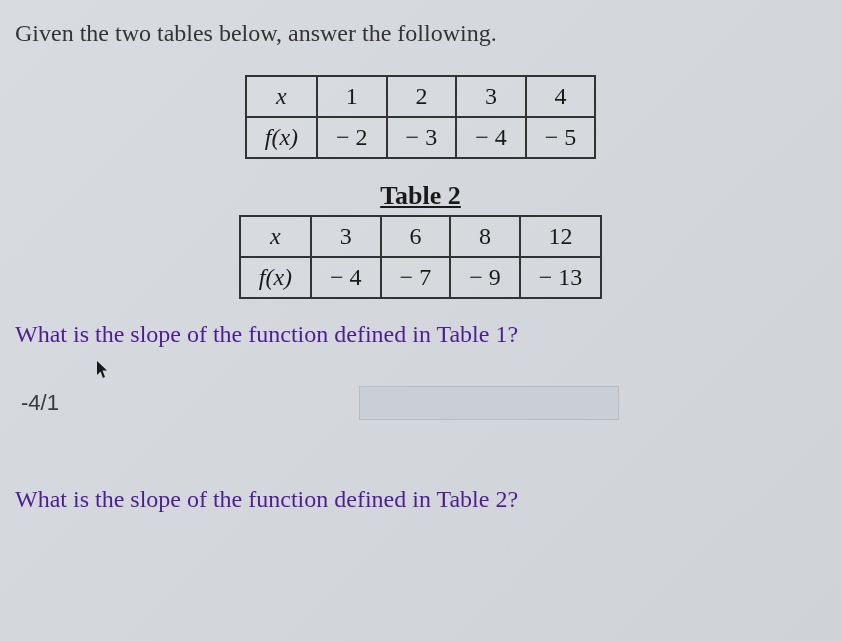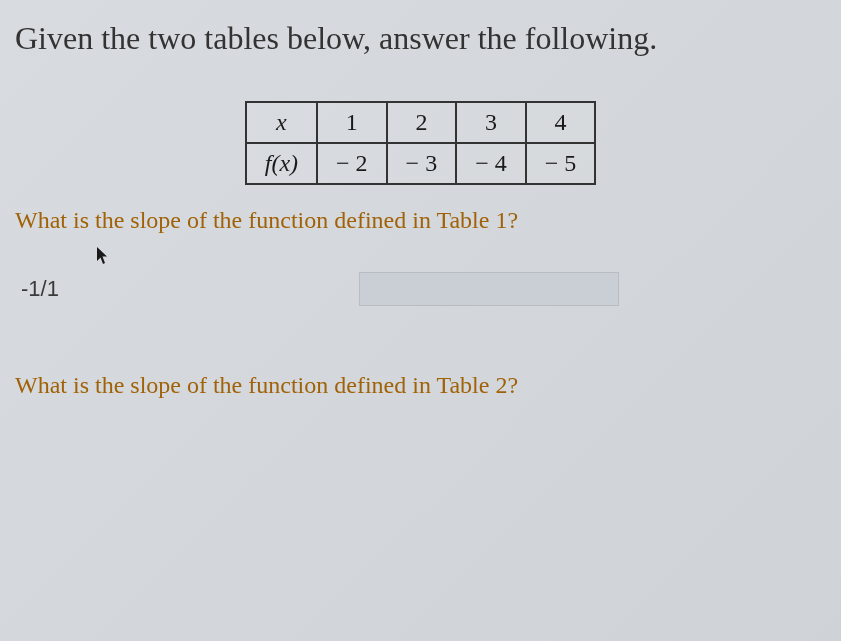--- a/index.html
+++ b/index.html
@@ -15,24 +15,24 @@
       color: #2a2a2a;
       padding: 20px 15px;
       overflow: hidden;
       filter: blur(0.3px);
     }
     .page {
       width: 100%;
       height: 100%;
     }
     .prompt {
-      font-size: 32px;
+      font-size: 24px;
       font-weight: 500;
       color: #333;
-      margin-bottom: 44px;
+      margin-bottom: 28px;
     }
     .table-block {
       text-align: center;
       margin-bottom: 22px;
     }
     .table-title {
       font-size: 26px;
       font-weight: bold;
       text-decoration: underline;
       color: #1a1a1a;
@@ -52,21 +52,21 @@
       color: #1a1a1a;
       min-width: 68px;
     }
     td.header-cell {
       font-style: italic;
       font-family: 'Times New Roman', serif;
     }
     .question {
       font-size: 24px;
       font-weight: 500;
-      color: #a16207;
+      color: #4c1d95;
       margin-top: 16px;
       margin-bottom: 10px;
     }
     .cursor {
       display: inline-block;
       margin-left: 80px;
       margin-top: 2px;
       margin-bottom: 2px;
     }
     .cursor svg {
@@ -116,31 +116,52 @@
         <td class="header-cell">f(x)</td>
         <td>− 2</td>
         <td>− 3</td>
         <td>− 4</td>
         <td>− 5</td>
       </tr>
     </tbody>
       </table>
   </div>
 
+  <div class="table-block">
+    <div class="table-title">Table 2</div>
+    <table>
+      <tbody>
+          <tr>
+        <td class="header-cell">x</td>
+        <td>3</td>
+        <td>6</td>
+        <td>8</td>
+        <td>12</td>
+      </tr>
+      <tr>
+        <td class="header-cell">f(x)</td>
+        <td>− 4</td>
+        <td>− 7</td>
+        <td>− 9</td>
+        <td>− 13</td>
+      </tr>
+    </tbody>
+      </table>
+  </div>
 
   <div class="question">What is the slope of the function defined in Table 1?</div>
   
   <div class="cursor">
     <svg viewBox="0 0 16 20">
       <path d="M 2 1 L 2 15 L 5.5 11.5 L 8 18 L 10 17 L 7.5 10.5 L 12 10.5 Z" fill="#1a1a1a"></path>
     </svg>
   </div>
 
   <div class="answer-line">
-    <span class="answer-text">-1/1</span>
+    <span class="answer-text">-4/1</span>
     <div class="answer-box"></div>
   </div>
 
   <div class="spacer"></div>
 
   <div class="question">What is the slope of the function defined in Table 2?</div>
 
 </div>
 
 </body></html>

